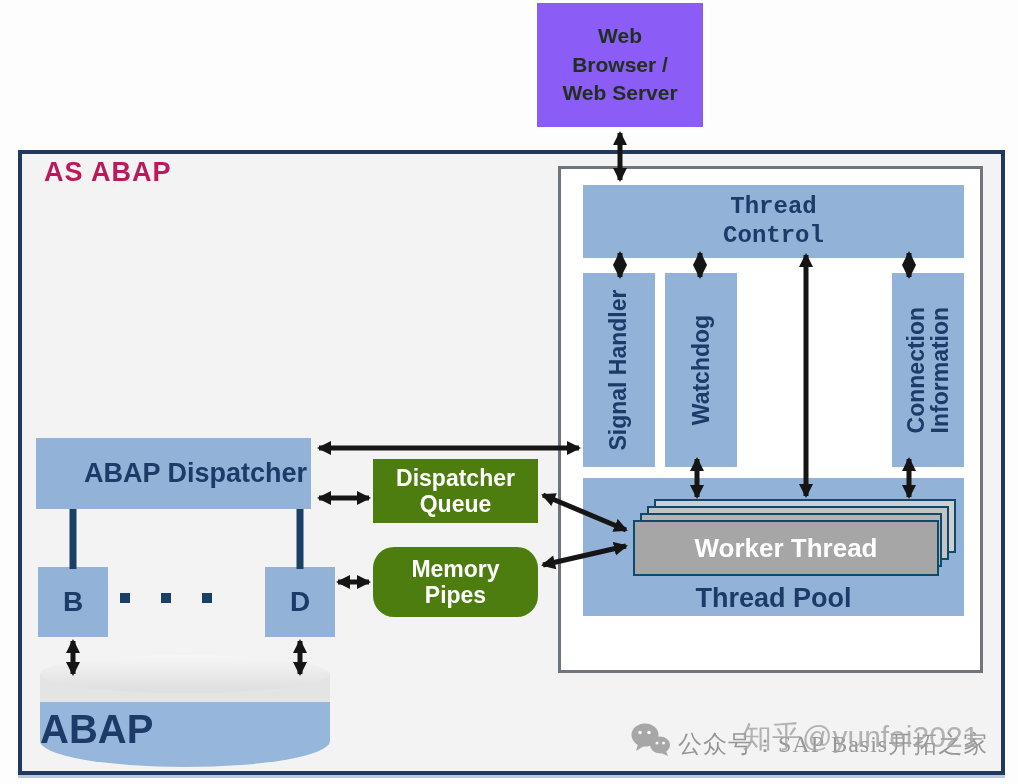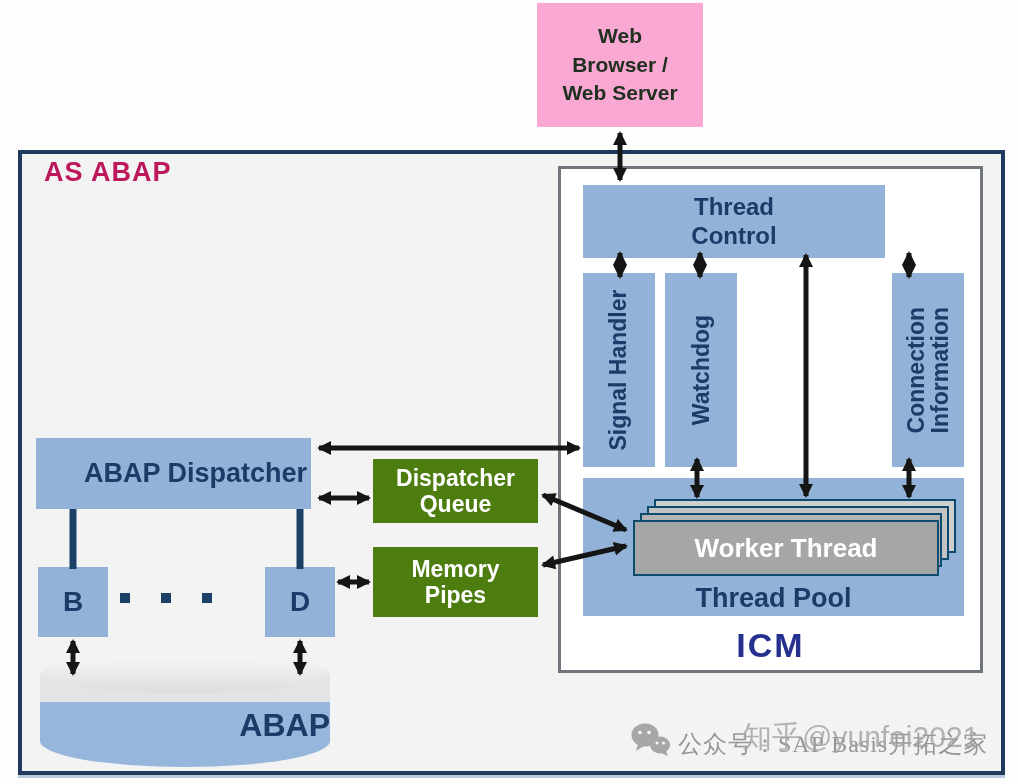--- a/index.html
+++ b/index.html
@@ -7,21 +7,21 @@
     position:relative; width:1018px; height:784px;
     background:#fdfdfd; overflow:hidden;
     font-family:"Liberation Sans", sans-serif;
   }
   .abs { position:absolute; box-sizing:border-box; }
   .ml { white-space:pre-line; }
 
   
   .webnode {
     left:537px; top:3px; width:166px; height:124px;
-    background:#f9a8d4;
+    background:#8b5cf6;
     display:flex; align-items:center; justify-content:center;
     text-align:center; font-weight:bold; font-size:21px; line-height:1.35;
     color:#20301f; z-index:2;
   }
 
   
   .outer {
     left:18px; top:150px; width:987px; height:625px;
     background:#f3f3f3; border:4px solid #20395f;
     box-shadow:0 3px 0 #b9cadc; z-index:0;
@@ -34,49 +34,49 @@
   
   .box {
     display:flex; align-items:center; justify-content:center;
     text-align:center; font-weight:bold; z-index:2;
   }
   .blue { background:#92b2d7; color:#1d3a68; }
   .maroon { background:#4d7c0f; color:#ffffff; }
 
   .dispatcher { left:36px; top:438px; width:275px; height:71px; font-size:27px;padding-left:44px; }
   .queue { left:373px; top:459px; width:165px; height:64px; font-size:23px; line-height:1.15; }
-  .pipes { left:373px; top:547px; width:165px; height:70px; font-size:23px; line-height:1.15; }
+  .pipes { left:373px; top:547px; width:165px; height:70px; font-size:23px; line-height:1.15;border-radius:21px; }
   .wp-b { left:38px; top:567px; width:70px; height:70px; font-size:28px; }
   .wp-d { left:265px; top:567px; width:70px; height:70px; font-size:28px; }
 
   .dots { left:120px; top:593px; display:flex; gap:31px; z-index:2; }
   .dots i { width:10px; height:10px; background:#1a4066; display:block; }
 
   
   .cyl { left:40px; top:655px; width:290px; height:112px; z-index:2; }
   .cyl-body {
     position:absolute; left:0; top:19px; width:290px; height:93px;
     background:linear-gradient(#e4e4e4 0 30%, #97b6db 30%);
     border-radius:0 0 50% 50% / 0 0 26px 26px;
   }
   .cyl-top {
     position:absolute; left:0; top:0; width:290px; height:38px;
     background:linear-gradient(#f6f6f6, #dedede); border-radius:50%;
   }
   .cyl-label {
-    position:absolute; left:0; top:52px; width:290px; text-align:right;
-    font-size:32px; font-weight:bold; color:#1d3a68;
+    position:absolute; left:0; top:52px; width:290px; text-align:left;
+    font-size:40px; font-weight:bold; color:#1d3a68;
   }
 
   
   .icmbox {
     left:558px; top:166px; width:425px; height:507px;
     background:#ffffff; border:3px solid #70757c; z-index:1;
   }
-  .tc { left:583px; top:185px; width:302px; height:73px; font-size:24px; line-height:1.2; }
+  .tc { left:583px; top:185px; width:381px; height:73px; font-size:24px; line-height:1.2;font-family:Liberation Mono, monospace; }
   .vert { width:72px; height:194px; top:273px; font-size:23px; }
   .sh { left:583px; }
   .wd { left:665px; }
   .ci { left:892px; }
   .rot { transform:rotate(-90deg); white-space:nowrap; line-height:1.05; }
   .rot.two { white-space:pre-line; text-align:center; }
 
   .pool { left:583px; top:478px; width:381px; height:138px; }
   .wt {
     position:absolute; border:2px solid #0c4a6e; z-index:3;
@@ -156,21 +156,20 @@
   <div class="abs box blue vert ci">
     <span class="rot two">Connection
 Information</span>
   </div>
   <div class="abs box blue pool"></div>
   <div class="wt l3"></div>
   <div class="wt l2"></div>
   <div class="wt l1"></div>
   <div class="wt front">Worker Thread</div>
   <div class="pool-label">Thread Pool</div>
-  <div class="abs icm-title">ICM</div>
 
   <svg class="arrows" viewBox="0 0 1018 784" xmlns="http://www.w3.org/2000/svg">
     <defs>
       <marker id="mE" markerUnits="userSpaceOnUse" markerWidth="18" markerHeight="16" refX="12" refY="7" orient="auto">
         <path d="M0 0 L14 7 L0 14 Z" fill="#151515"></path>
       </marker>
       <marker id="mS" markerUnits="userSpaceOnUse" markerWidth="18" markerHeight="16" refX="2" refY="7" orient="auto">
         <path d="M14 0 L0 7 L14 14 Z" fill="#151515"></path>
       </marker>
     </defs>

